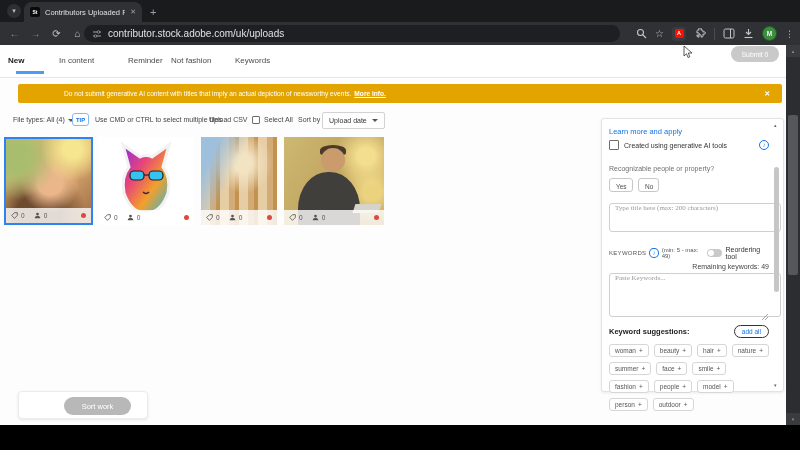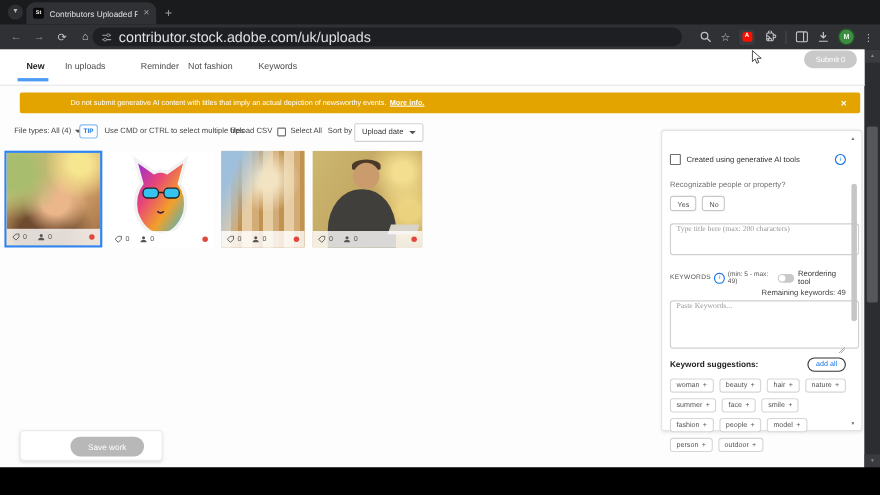--- a/index.html
+++ b/index.html
@@ -14,21 +14,21 @@
        display:flex;align-items:center;padding:0 6px;gap:5px}
   .favicon{width:10px;height:10px;background:#0a0a0a;border-radius:2px;color:#fff;font-size:5px;
            font-weight:bold;text-align:center;line-height:10px;flex:0 0 auto}
   .tabtitle{color:#dfe1e5;font-size:7.5px;white-space:nowrap;overflow:hidden;flex:1}
   .tabclose{color:#9aa0a6;font-size:7px;flex:0 0 auto}
   .newtab{left:150px;top:5px;color:#9aa0a6;font-size:11px;line-height:14px}
   .toolbar{left:0;top:22px;width:800px;height:23px;background:#303135;display:flex;align-items:center}
   .navic{color:#c2c5c9;font-size:10px;width:21px;text-align:center}
   .omni{left:84px;top:25px;width:536px;height:17px;border-radius:9px;background:#1e1f22;
         display:flex;align-items:center;padding:0 8px;gap:6px}
-  .url{color:#dfe1e5;font-size:13px;white-space:nowrap}
+  .url{color:#dfe1e5;font-size:10px;white-space:nowrap}
   .ricons{right:6px;top:22px;height:23px;display:flex;align-items:center;gap:8px}
   .sep{width:1px;height:12px;background:#4a4b4e}
   .avatar{width:13px;height:13px;border-radius:50%;background:#3e8e41;color:#e8f5e9;font-size:6.5px;
           font-weight:bold;text-align:center;line-height:13px;border:1px solid #245c27}
   .kebab{color:#c2c5c9;font-size:9px}
   
   .viewport{left:0;top:45px;width:786px;height:380px;background:#fdfdfd}
   .vscroll{left:786px;top:45px;width:14px;height:380px;background:#2c2d30}
   .vsbtn{left:786px;width:14px;height:12px;background:#3a3b3e;color:#8b8e92;font-size:5px;
          text-align:center;line-height:12px}
@@ -172,22 +172,22 @@
   <span class="kebab">⋮</span>
 </div>
 
 <div class="r viewport"></div>
 <div class="r vscroll"></div>
 <div class="r vsbtn" style="top:45px">▴</div>
 <div class="r vsthumb"></div>
 <div class="r vsbtn" style="top:413px">▾</div>
 
 <div class="r navrow"></div>
-<span class="r ptab on" style="left:24px">New</span>
-<span class="r ptab" style="left:59px">In uploads</span>
+<span class="r ptab on" style="left:8px">New</span>
+<span class="r ptab" style="left:59px">In content</span>
 <span class="r ptab" style="left:128px">Reminder</span>
 <span class="r ptab" style="left:171px">Not fashion</span>
 <span class="r ptab" style="left:235px">Keywords</span>
 <div class="r underline"></div>
 <button class="r submitbtn">Submit 0 files</button>
 <svg class="r cursor" viewBox="0 0 11 14">
   <path d="M1 1 L1 11 L3.5 8.7 L5 12.5 L6.8 11.8 L5.3 8 L9 8 Z" fill="#fff" stroke="#333" stroke-width="0.8"></path>
 </svg>
 
 <div class="r banner">
@@ -287,20 +287,21 @@
     <svg width="7" height="7" viewBox="0 0 10 10" style="margin-left:6px">
         <circle cx="5" cy="3" r="2" fill="#555"></circle>
         <path d="M1 9c0-2.2 1.8-3.5 4-3.5S9 6.8 9 9z" fill="#555"></path>
       </svg>
     <span>0</span>
     <span class="dot"></span>
   </div>
 </div>
 
 <div class="r panel">
+  <span class="pin link" style="top:8px">Learn more and apply</span>
 
   <div class="pin" style="top:21px;display:flex;align-items:center;gap:5px">
     <span class="cbx"></span>
     <span class="plabel">Created using generative AI tools</span>
     <span class="info" style="margin-left:auto">i</span>
   </div>
 
   <span class="pin q" style="top:46px">Recognizable people or property?</span>
   <button class="r ynbtn" style="left:7px;top:59px;width:24px">Yes</button>
   <button class="r ynbtn" style="left:36px;top:59px;width:21px">No</button>
@@ -383,15 +384,15 @@
   </div>
 
   <div class="pscroll">
     <span class="psarrow" style="top:0">▴</span>
     <span class="psthumb"></span>
     <span class="psarrow" style="bottom:0">▾</span>
   </div>
 </div>
 
 <div class="r savecard">
-  <button class="savebtn">Save work</button>
+  <button class="savebtn">Sort work</button>
 </div>
 <div class="r blackbar"></div>
 
 </body></html>

